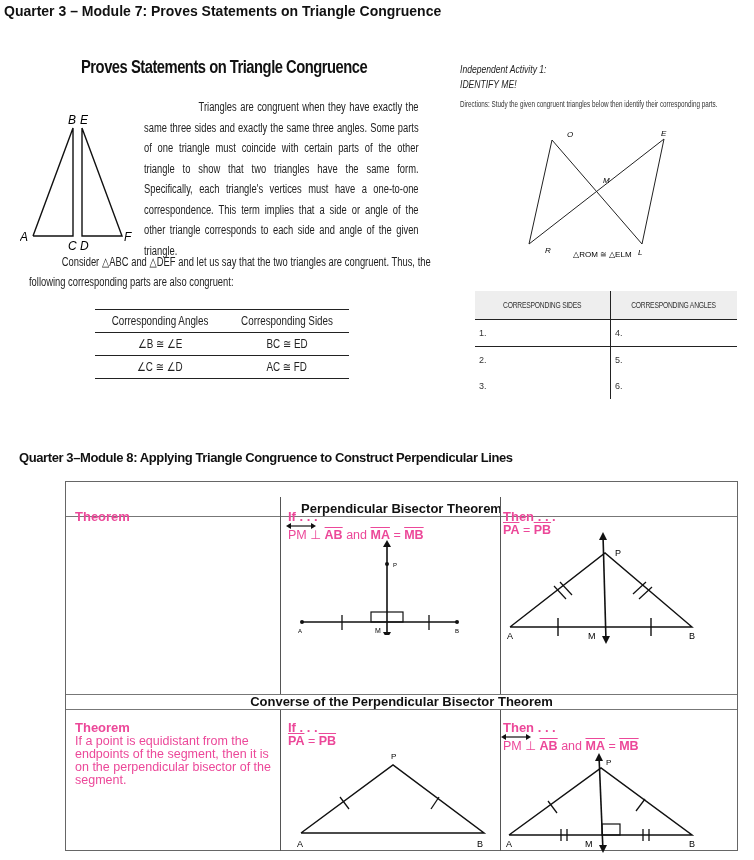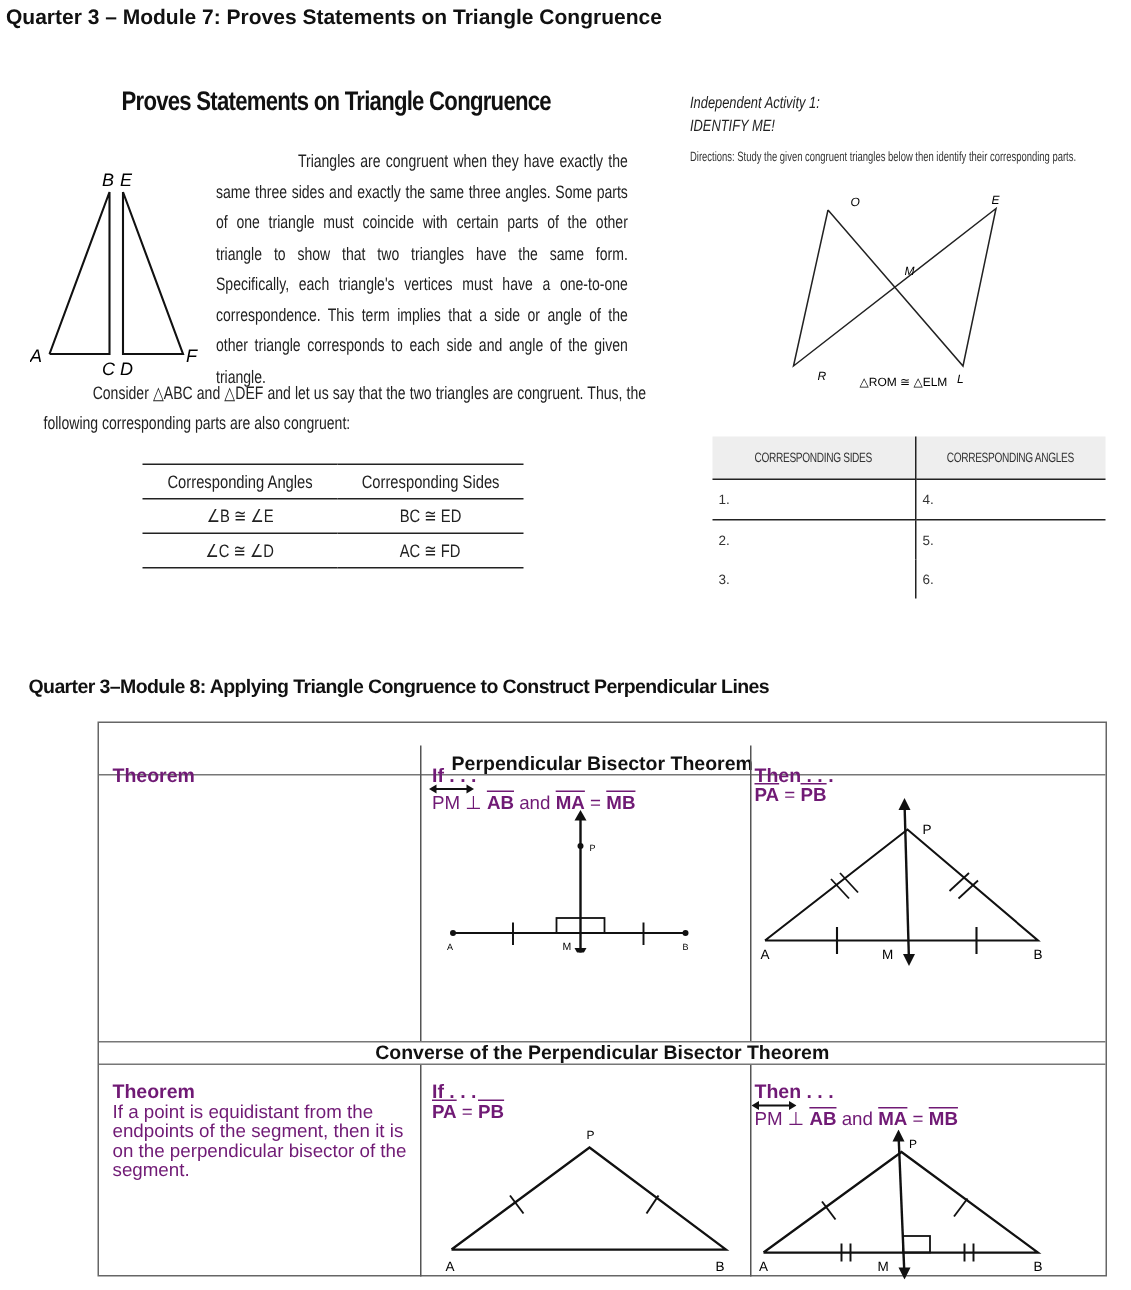--- a/index.html
+++ b/index.html
@@ -25,21 +25,21 @@
   .ans-table th { background: #eeeeee; font-weight: normal; height: 28px; padding: 0; border-bottom: 1px solid #222; }
   .ans-table td { height: 26px; padding: 0 0 0 4px; text-align: left; vertical-align: middle; }
   .ans-table .col1 { border-right: 1px solid #222; width: 131px; }
   .ans-table tr.rule td { border-bottom: 1px solid #222; }
   .ans-table .tiny { display: inline-block; transform: scaleX(0.75); transform-origin: center; letter-spacing: -0.3px; }
   .m8 { font-family: "Liberation Sans", sans-serif; font-size: 13px; font-weight: bold; letter-spacing: -0.4px; }
   .thm { position: absolute; left: 65px; top: 481px; width: 673px; height: 370px; border: 1px solid #666; box-sizing: border-box; font-family: "Liberation Sans", sans-serif; }
   .thm .band { position: absolute; left: 0; right: 0; height: 14px; border-bottom: 1px solid #777; text-align: center; font-weight: bold; font-size: 13px; line-height: 14px; color: #111; }
   .thm .vline { position: absolute; width: 1px; background: #555; }
   .thm .hline { position: absolute; height: 1px; background: #777; left: 0; right: 0; }
-  .cell-text { position: absolute; font-size: 12.5px; line-height: 13px; color: #701a75; }
+  .cell-text { position: absolute; font-size: 12.5px; line-height: 13px; color: #ec4899; }
   .cell-text b { font-size: 13px; }
   .ovl { text-decoration: overline; font-weight: bold; }
   svg text { font-family: "Liberation Sans", sans-serif; }
 </style>
 </head>
 <body>
 
 <div class="abs h-module" style="left:4px; top:3px;">Quarter 3 – Module 7: Proves Statements on Triangle Congruence</div>
 
 <div class="abs h-title" style="left:81px; top:57px;">Proves  Statements on Triangle Congruence</div>

